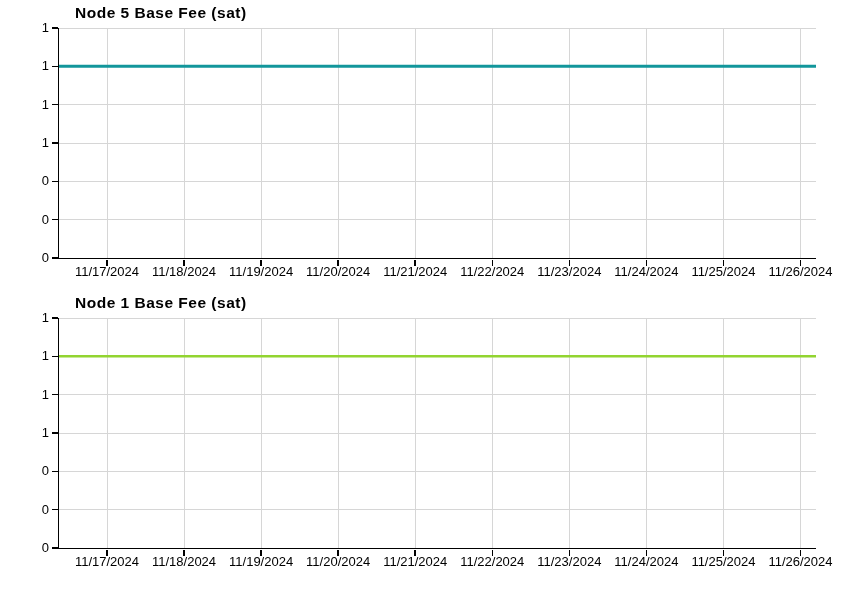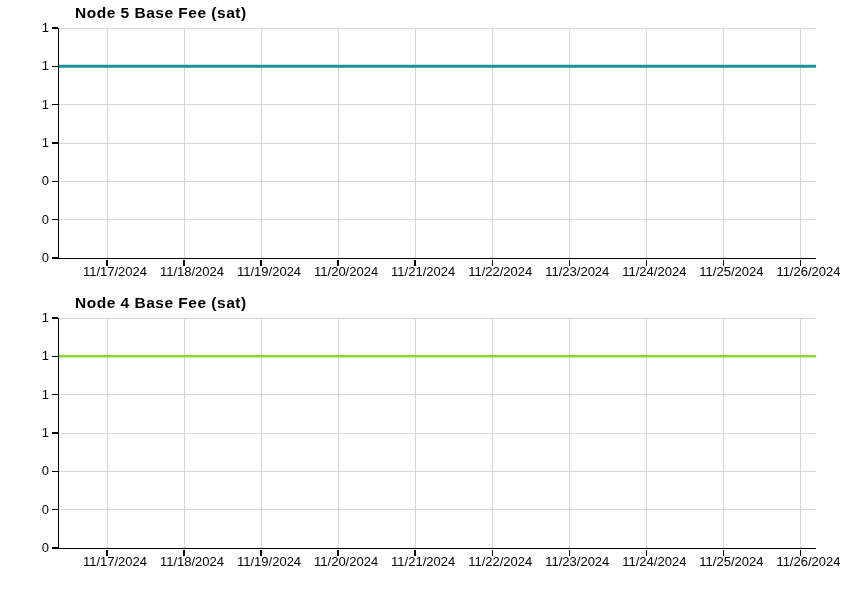--- a/index.html
+++ b/index.html
@@ -26,21 +26,21 @@
   }
   .gl-h { position: absolute; left: 0; width: 757px; height: 1px; background: #d6d6d6; }
   .gl-v { position: absolute; top: 0; height: 230px; width: 1px; background: #d6d6d6; }
   .tick-y { position: absolute; left: -7.5px; width: 6px; height: 1.5px; background: #000; }
   .tick-x { position: absolute; top: 231.5px; height: 6px; width: 1.5px; background: #000; }
   .ylab {
     position: absolute; left: -58px; width: 48px; text-align: right;
     font-size: 13px; line-height: 16px; color: #000;
   }
   .xlab {
-    position: absolute; top: 236px; width: 80px; text-align: right;
+    position: absolute; top: 236px; width: 80px; text-align: center;
     font-size: 13px; line-height: 16px; color: #000; white-space: nowrap;
   }
   svg.series-svg { position: absolute; left: 0; top: 0; overflow: visible; }
 </style>
 </head>
 <body>
 
 <div>
 
   <section class="chart" id="chart-0">
@@ -96,21 +96,21 @@
         <div class="gl-v" style="left: 740.995px;"></div>
         <div class="tick-x" style="left: 740.745px;"></div>
         <div class="xlab" style="left: 701.495px;">11/26/2024</div>
         <svg width="757" height="230" class="series-svg">
           <polyline points="0.0,38.3 48.0,38.3 125.1,38.3 202.1,38.3 279.2,38.3 356.2,38.3 433.3,38.3 510.3,38.3 587.4,38.3 664.4,38.3 741.5,38.3 757.0,38.3" fill="none" stroke="#12969B" stroke-width="3"></polyline>
         </svg>
       </div>
   </section>
 
   <section class="chart" id="chart-1">
-    <h2 class="chart-title">Node 4 Base Fee (sat)</h2>
+    <h2 class="chart-title">Node 1 Base Fee (sat)</h2>
     <div class="plot">
         <div class="gl-h" style="top: -0.5px;"></div>
         <div class="tick-y" style="top: -0.75px;"></div>
         <div class="ylab" style="top: -8px;">1</div>
         <div class="gl-h" style="top: 37.8333px;"></div>
         <div class="tick-y" style="top: 37.5833px;"></div>
         <div class="ylab" style="top: 30.3333px;">1</div>
         <div class="gl-h" style="top: 76.1667px;"></div>
         <div class="tick-y" style="top: 75.9167px;"></div>
         <div class="ylab" style="top: 68.6667px;">1</div>

